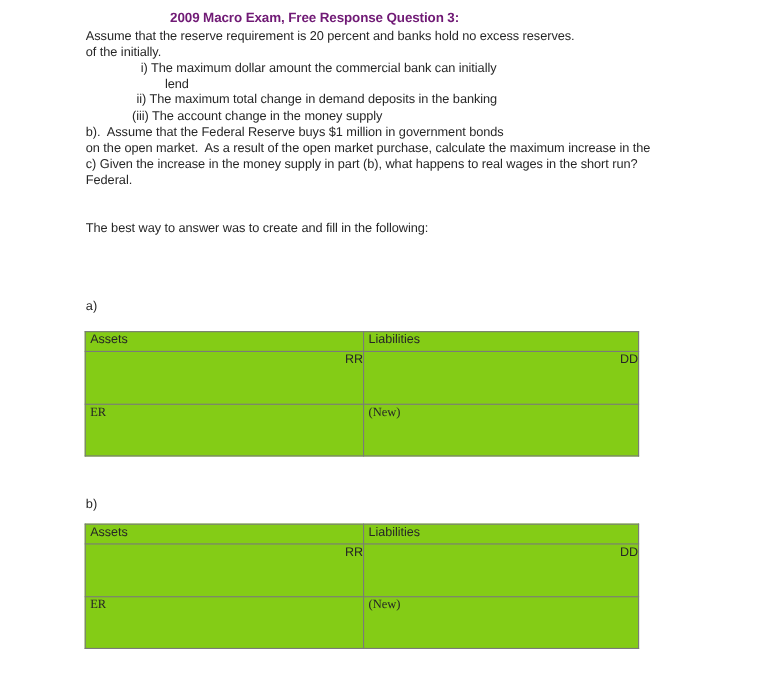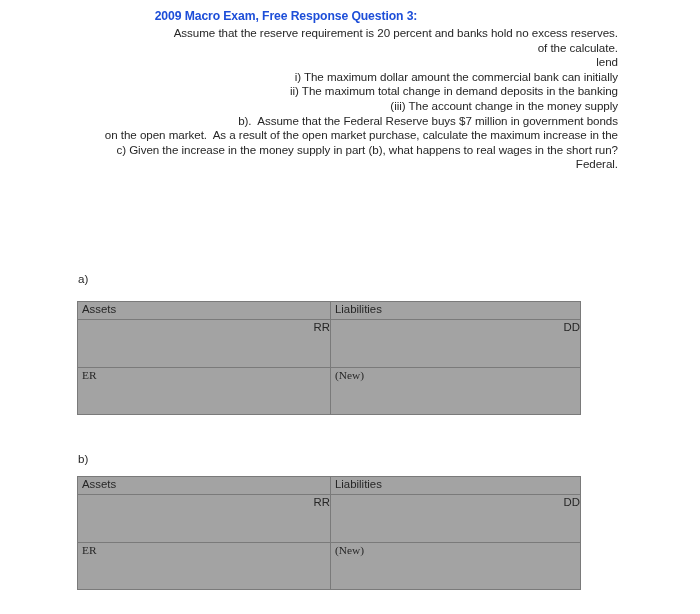--- a/index.html
+++ b/index.html
@@ -26,30 +26,29 @@
   
   .doc-title {
     position: absolute;
     left: 0;
     top: 9px;
     width: 572px;
     text-align: center;
     font-size: 12.2px;
     font-weight: bold;
     letter-spacing: -0.1px;
-    color: #1d4ed8;
+    color: #701a75;
   }
 
   
   .prose {
     position: absolute;
     left: 78px;
     top: 26px;
     width: 540px;
-    text-align: right;
   }
   .line {
     font-size: 11.6px;
     line-height: 14.6px;
     color: #262626;
     white-space: pre-wrap;
     letter-spacing: -0.05px;
   }
 
   
@@ -71,21 +70,21 @@
   #label-a { top: 272px; }
   #label-b { top: 452px; }
 
   
   .tbl {
     position: absolute;
     left: 77px;
     width: 503px;
     border-collapse: collapse;
     table-layout: fixed;
-    background: #a3a3a3;
+    background: #84cc16;
   }
   #table-a { top: 301px; }
   #table-b { top: 476px; }
 
   .tbl td {
     border: 1px solid #7a7a7a;
     font-size: 11.4px;
     line-height: 13px;
     color: #262626;
     padding: 1px 0 0 4px;
@@ -100,31 +99,32 @@
 </style>
 </head>
 <body>
 
 <div class="page">
 
   <div class="doc-title">2009 Macro Exam, Free Response Question 3:</div>
 
   <div class="prose">
     <div class="line">Assume that the reserve requirement is 20 percent and banks hold no excess reserves.</div>
-    <div class="line">of the calculate.</div>
+    <div class="line">of the initially.</div>
+    <div class="line sub-i">i) The maximum dollar amount the commercial bank can initially</div>
     <div class="line sub-cont">lend</div>
-    <div class="line sub-i">i) The maximum dollar amount the commercial bank can initially</div>
     <div class="line sub-ii">ii) The maximum total change in demand deposits in the banking</div>
     <div class="line sub-iii">(iii) The account change in the money supply</div>
-    <div class="line">b).  Assume that the Federal Reserve buys $7 million in government bonds</div>
+    <div class="line">b).  Assume that the Federal Reserve buys $1 million in government bonds</div>
     <div class="line">on the open market.  As a result of the open market purchase, calculate the maximum increase in the</div>
     <div class="line">c) Given the increase in the money supply in part (b), what happens to real wages in the short run?</div>
     <div class="line">Federal.</div>
     <div class="gap-line"></div>
     <div class="gap-line"></div>
+    <div class="line">The best way to answer was to create and fill in the following:</div>
   </div>
 
   <div class="section-label" id="label-a">a)</div>
 
   <table class="tbl" id="table-a">
     <colgroup>
         <col class="c-assets">
         <col class="c-liab">
       </colgroup>
     <tbody>

